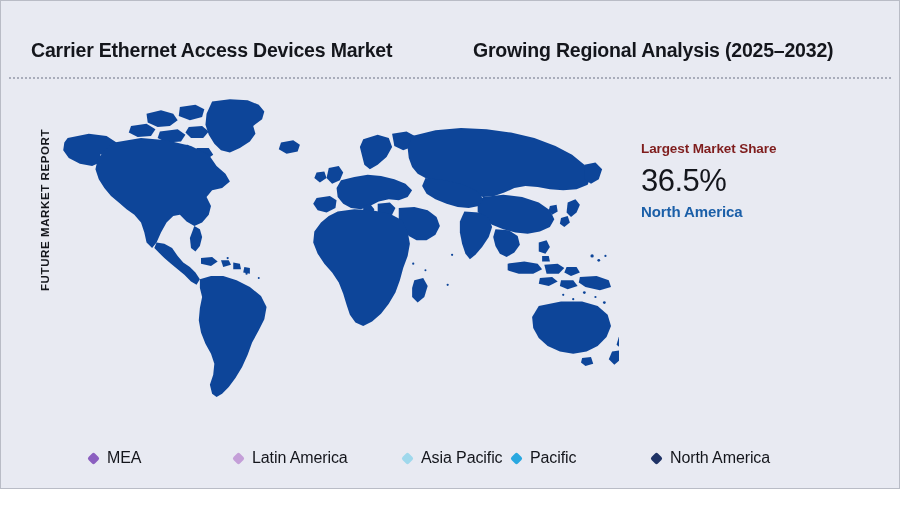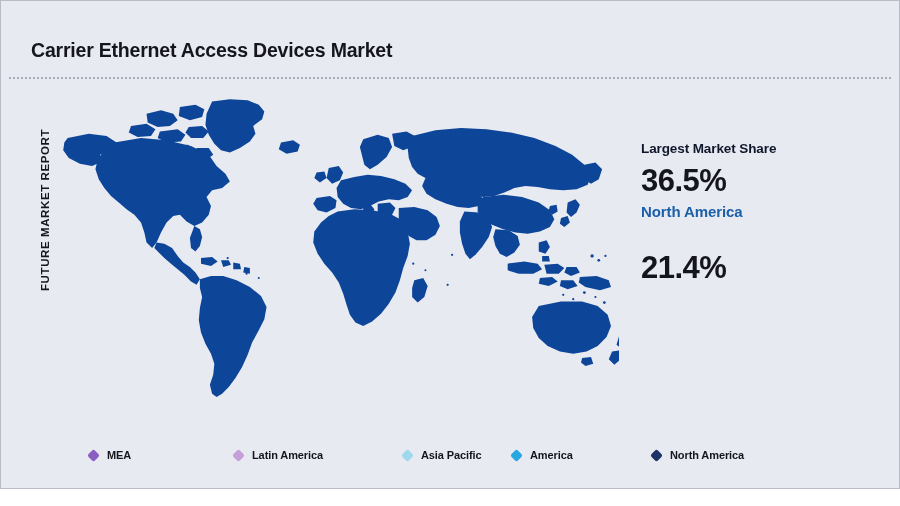--- a/index.html
+++ b/index.html
@@ -92,27 +92,27 @@
   .stats {
     position: absolute;
     left: 640px;
     top: 140px;
     width: 250px;
   }
   .stat-block { margin-bottom: 32px; }
   .stat-label {
     font-size: 13.5px;
     font-weight: bold;
-    color: #0f172a;
+    color: #7f1d1d;
     letter-spacing: -0.1px;
     margin-bottom: 9px;
   }
   .stat-value {
     font-size: 31px;
-    font-weight: bold;
+    font-weight: normal;
     color: #14161c;
     letter-spacing: -0.5px;
     line-height: 1.05;
     margin-bottom: 5px;
   }
   .stat-region {
     font-size: 15px;
     font-weight: bold;
     color: #1b5fa8;
     letter-spacing: -0.1px;
@@ -134,33 +134,34 @@
   }
   .legend-dot {
     width: 9px;
     height: 9px;
     transform: rotate(45deg);
     border-radius: 2px;
     margin-right: 9px;
     flex: 0 0 auto;
   }
   .legend-text {
-    font-size: 11px;
-    font-weight: bold;
+    font-size: 16px;
+    font-weight: normal;
     color: #14161c;
     letter-spacing: -0.1px;
   }
 </style>
 </head>
 <body>
 
 <div id="infographic">
 
   <div class="header-bar">
     <div class="header-title-left">Carrier Ethernet Access Devices Market</div>
+    <div class="header-title-right">Growing Regional Analysis (2025–2032)</div>
   </div>
   <div class="header-rule"></div>
 
   <div class="brand-vertical">FUTURE MARKET REPORT</div>
 
   <div class="map-wrap">
     <svg viewBox="0 0 1000 594" preserveAspectRatio="xMidYMid meet">
       <g id="landmass" fill="#0d4599">
 
         <path d="M268 8 L300 4 L332 6 L352 14 L362 26 L358 40 L342 52 L346 66 L336 80 L318 92 L300 100 L284 96 L272 84 L262 68 L256 50 L258 30 Z"></path>
@@ -294,40 +295,39 @@
     </svg>
   </div>
 
   <div class="stats">
     <div class="stat-block">
       <div class="stat-label">Largest Market Share</div>
       <div class="stat-value">36.5%</div>
       <div class="stat-region">North America</div>
     </div>
     <div class="stat-block">
-      <div class="stat-value">21.4%</div>
     </div>
   </div>
 
   <div class="legend">
     <div class="legend-item" style="left: 0px;">
       <span class="legend-dot" style="background: rgb(139, 95, 192);"></span>
       <span class="legend-text">MEA</span>
     </div>
     <div class="legend-item" style="left: 145px;">
       <span class="legend-dot" style="background: rgb(196, 159, 216);"></span>
       <span class="legend-text">Latin America</span>
     </div>
     <div class="legend-item" style="left: 290px; margin-left: 24px;">
       <span class="legend-dot" style="background: rgb(159, 216, 236);"></span>
       <span class="legend-text">Asia Pacific</span>
     </div>
     <div class="legend-item" style="left: 423px;">
       <span class="legend-dot" style="background: rgb(41, 168, 224);"></span>
-      <span class="legend-text">America</span>
+      <span class="legend-text">Pacific</span>
     </div>
     <div class="legend-item" style="left: 563px;">
       <span class="legend-dot" style="background: rgb(31, 51, 102);"></span>
       <span class="legend-text">North America</span>
     </div>
   </div>
 
 </div>
 
 </body></html>

